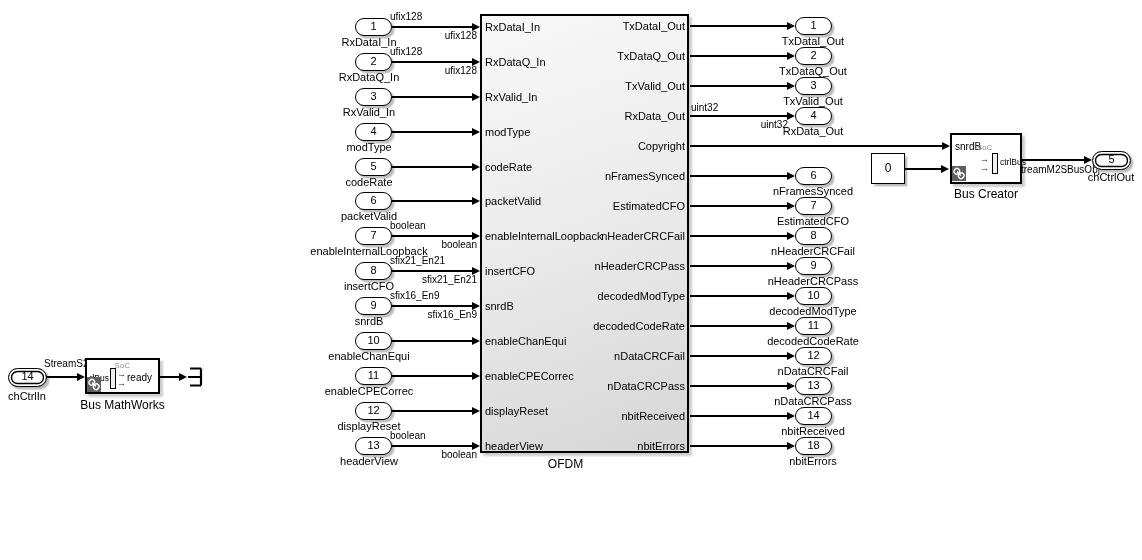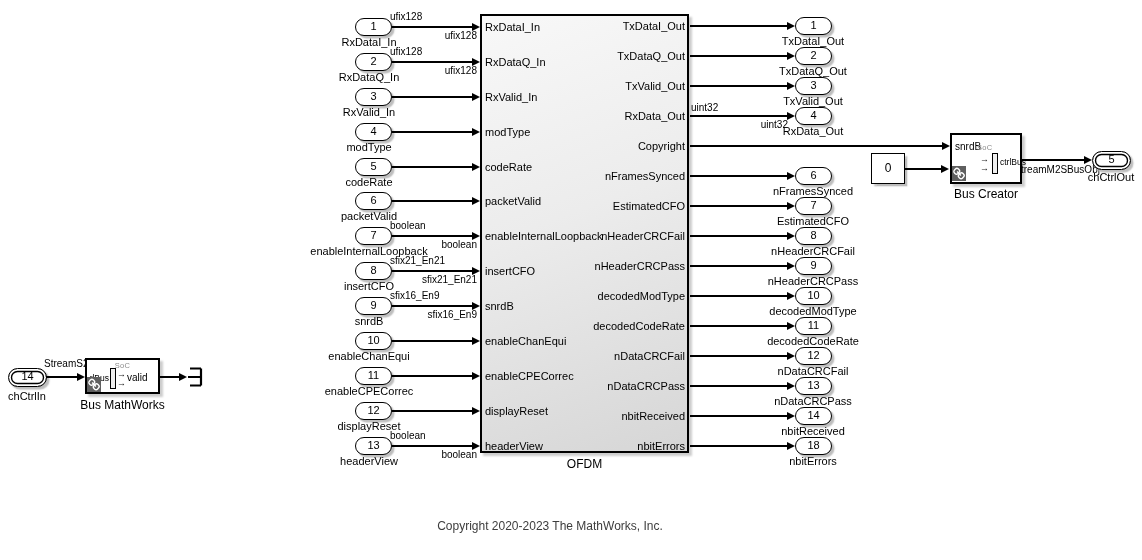--- a/index.html
+++ b/index.html
@@ -224,21 +224,21 @@
         <div class="outlab">nDataCRCPass</div>
       </div>
       <div class="row" style="top: 416px;">
         <div class="outlab">nbitReceived</div>
       </div>
       <div class="row" style="top: 446px;">
         <div class="outlab">nbitErrors</div>
       </div>
     </div>
 
-  <div class="blkname" style="left:480px;top:457px;width:209px">OFDM</div>
+  <div class="blkname" style="left:461px;top:457px;width:209px">OFDM</div>
 
   <div>
 
   <div class="row" style="top: 26px;">
         <div class="wire" style="left:690px;width:98px"></div>
         <div class="arr" style="left:787px"></div>
         <div class="oval" style="left:795px">1</div>
         <div class="plabel" style="left:738px;width:150px;margin-top:9px">TxDataI_Out</div>
         <div class="tlabel" style="left:691px;margin-top:-14px"></div>
         <div class="tlabel" style="left:688px;width:100px;text-align:right;margin-top:3px"></div>
@@ -361,21 +361,21 @@
     <div class="wire" style="left:46px;width:31px"></div>
     <div class="arr" style="left:77px"></div>
   </div>
 
   <div class="blk" style="left:85px;top:358px;width:75px;height:36px">
     <div class="soc" style="left:0;right:0;top:1px;text-align:center">SoC</div>
     <div class="inner" style="left:3px;top:13px;font-size:8.5px;width:19px;overflow:hidden;direction:rtl">ctrlBus</div>
     <div class="busbar" style="left:23px;top:8px"></div>
     <div class="miniarrow" style="left:30px;top:10px">→</div>
     <div class="miniarrow" style="left:30px;top:19px">→</div>
-    <div class="inner" style="left:40px;top:12px;font-size:10px">valid</div>
+    <div class="inner" style="left:40px;top:12px;font-size:10px">ready</div>
     <div class="badge" style="left:0;bottom:0">
       <svg width="12" height="13" viewBox="0 0 12 13" style="margin:1px">
         <g fill="none" stroke="#fff" stroke-width="1.4" transform="rotate(-45 6 6.5)">
           <rect x="3.2" y="0.8" width="5.6" height="5" rx="2.2"></rect>
           <rect x="3.2" y="7.2" width="5.6" height="5" rx="2.2"></rect>
           <line x1="6" y1="3.8" x2="6" y2="9.2"></line>
         </g>
       </svg>
     </div>
   </div>
@@ -415,15 +415,14 @@
   <div class="blkname" style="left:915px;top:187px;width:142px">Bus Creator</div>
 
   <div class="row" style="top:160px">
     <div class="wire" style="left:1022px;width:62px"></div>
     <div class="arr" style="left:1084px"></div>
   </div>
   <div class="tlabel" style="left:1021px;top:164px">treamM2SBusObj</div>
   <div class="oval double" style="left:1092px;top:151px;margin-top:0">5</div>
   <div class="plabel" style="left:1061px;top:171px;width:100px">chCtrlOut</div>
 
-  <div class="plabel" style="left:290px;top:519px;width:520px;font-size:12px;color:#3d3d3d">Copyright 2020-2023 The MathWorks, Inc.</div>
 
 </div>
 
 </body></html>

